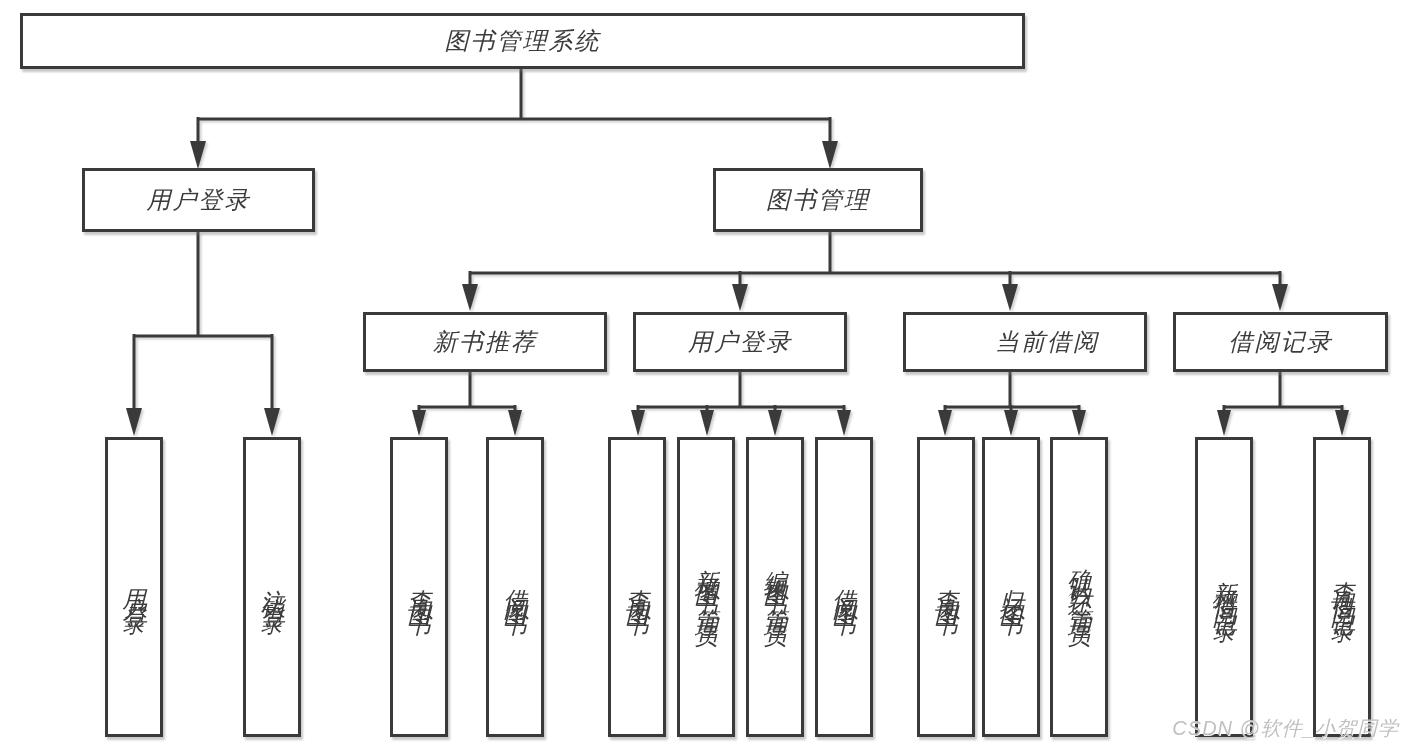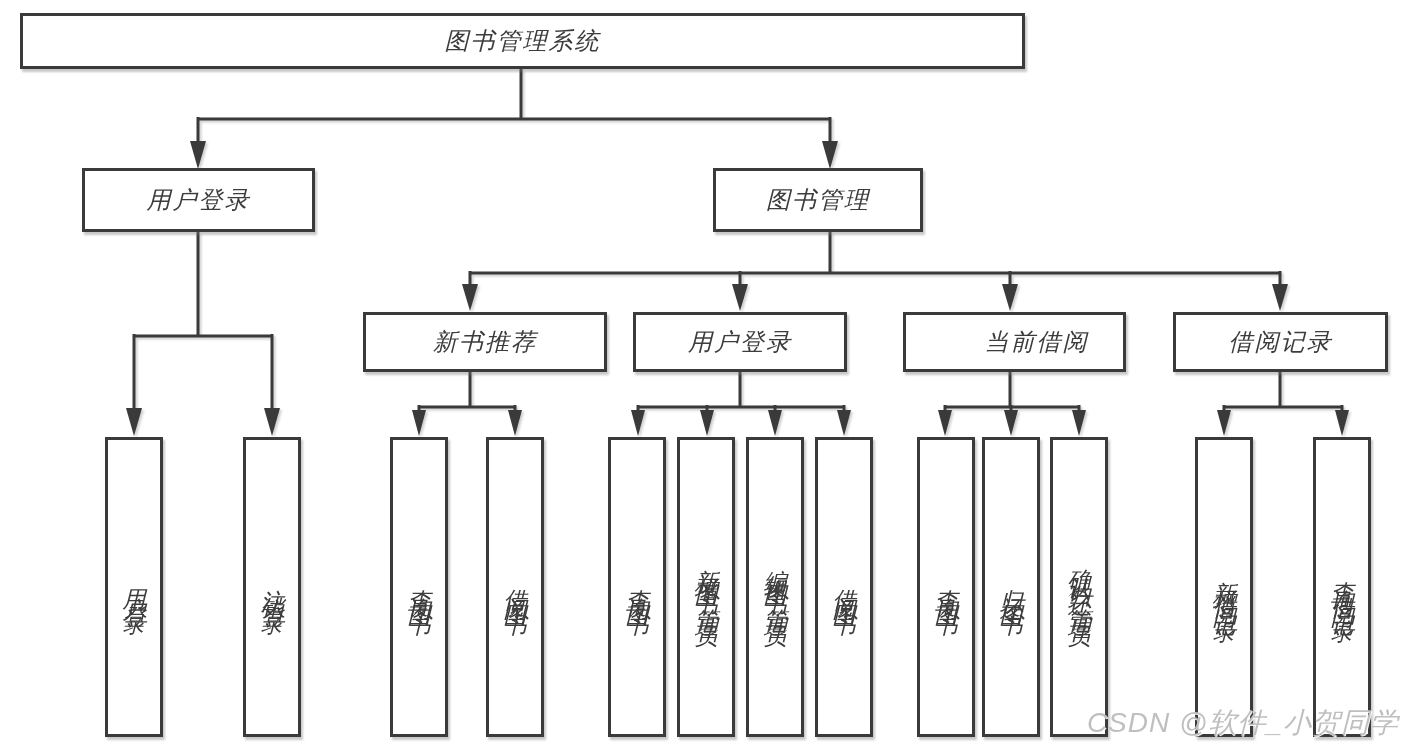--- a/index.html
+++ b/index.html
@@ -47,21 +47,21 @@
     font-size:23px;
     letter-spacing:8px;
     line-height:1;
     white-space:nowrap;
   }
   .watermark{
     position:absolute;
     right:6px;
     bottom:5px;
     z-index:5;
-    font-size:28px;
+    font-size:20px;
     letter-spacing:1px;
     color:var(--watermark);
     text-shadow:1px 1px 0 rgba(255,255,255,.9);
     white-space:nowrap;
   }
 </style>
 </head>
 <body>
 
 <div class="stage">
@@ -116,21 +116,21 @@
   <div class="box h-box" style="left:713px;top:168px;width:210px;height:64px;">
     <span>图书管理</span>
   </div>
 
   <div class="box h-box" style="left:363px;top:312px;width:244px;height:60px;">
     <span>新书推荐</span>
   </div>
   <div class="box h-box" style="left:633px;top:312px;width:214px;height:60px;">
     <span>用户登录</span>
   </div>
-  <div class="box h-box" style="left:903px;top:312px;width:223px;height:60px;padding-left:44px;">
+  <div class="box h-box" style="left:903px;top:312px;width:244px;height:60px;padding-left:44px;">
     <span>当前借阅</span>
   </div>
   <div class="box h-box" style="left:1173px;top:312px;width:215px;height:60px;">
     <span>借阅记录</span>
   </div>
 
   <div class="box leaf" style="left:105px;top:437px;width:58px;height:300px;">
     <span class="vtext">用户登录</span>
   </div>
   <div class="box leaf" style="left:243px;top:437px;width:58px;height:300px;">

